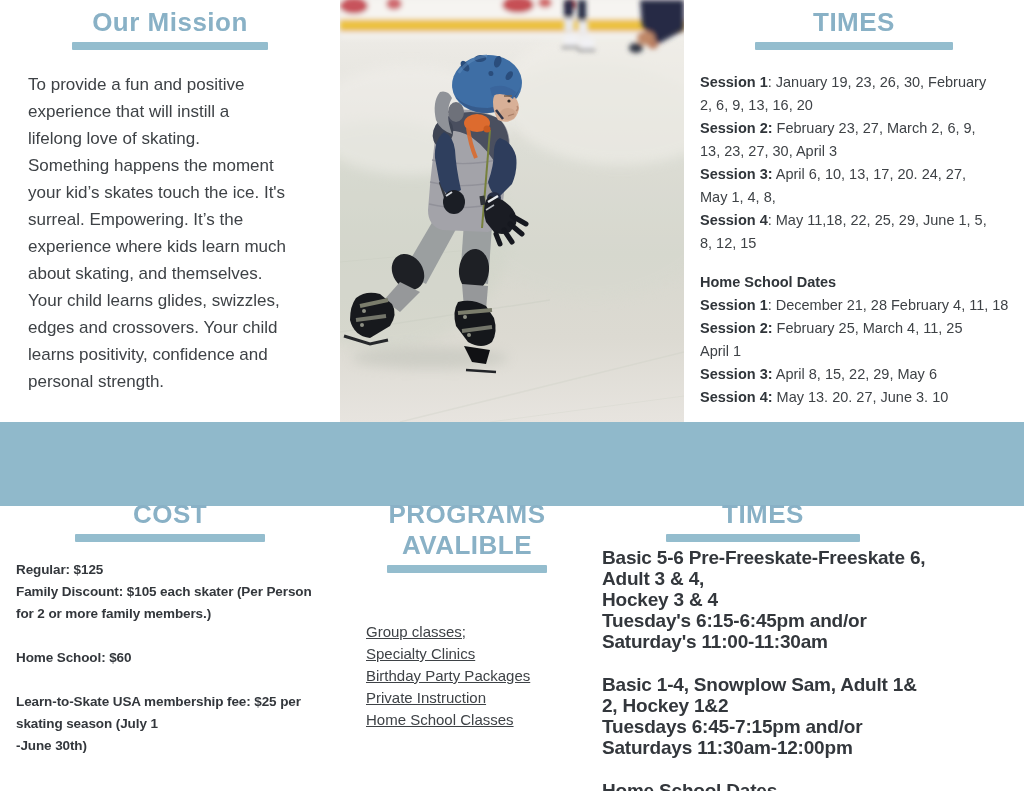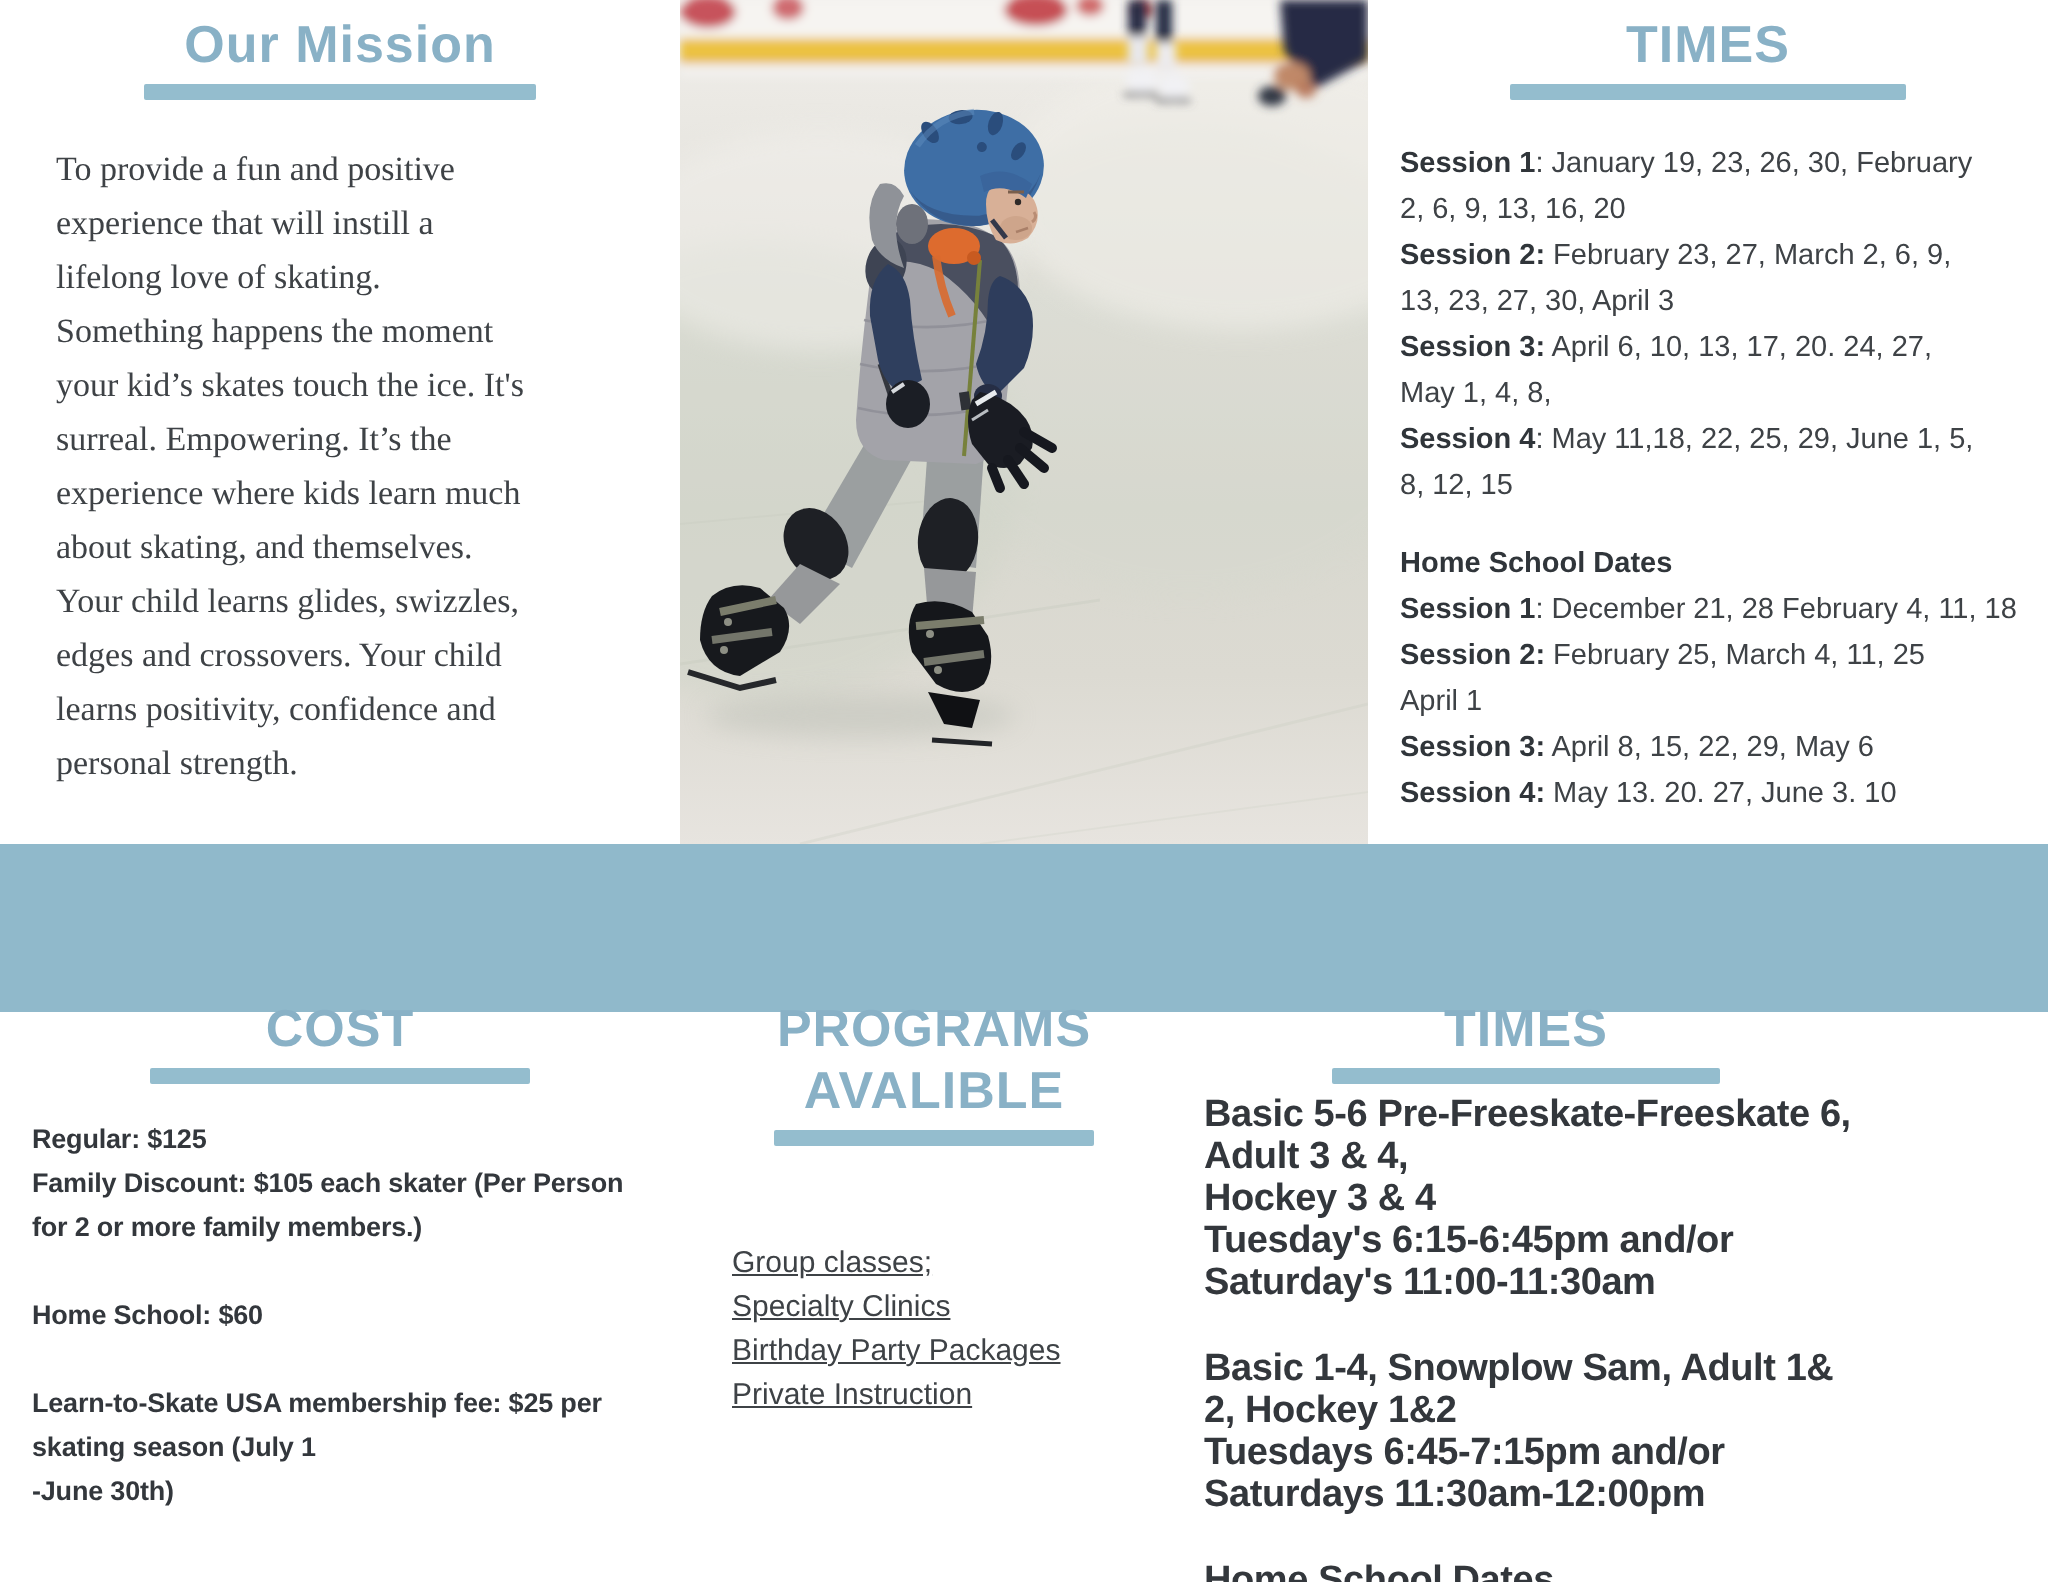--- a/index.html
+++ b/index.html
@@ -30,21 +30,21 @@
   .mission-col .title-bar{width:196px;}
   .dates-col  .title-bar{width:198px;}
   .cost-col   .title-bar{width:190px;}
   .programs-col .title-bar{width:160px;}
   .times-col  .title-bar{width:194px;}
 
   
   .mission-body{
     margin:21px 0 0 28px;width:300px;
     font-size:17px;line-height:27px;font-weight:400;
-    white-space:pre-line;color:#3e4246;font-family:Liberation Serif, serif;
+    white-space:pre-line;color:#3e4246;
   }
 
   
   .dates-body{margin:21px 0 0 16px;width:322px;font-size:14.5px;line-height:23px;}
   .session-line{white-space:pre-line;}
   .session-line b{color:#30353a;font-weight:700;}
   .home-school-title{margin-top:16px;font-weight:700;color:#30353a;}
 
   
   .mid-band{position:absolute;top:422px;left:0;width:1024px;height:84px;background:#90b9cb;}
@@ -295,20 +295,21 @@
     <div class="programs-col">
       <div class="section-head">
         <h2 class="section-title">PROGRAMS AVALIBLE</h2>
         <div class="title-bar"></div>
       </div>
       <div class="programs-body">
           <div>Group classes;</div>
           <div>Specialty Clinics</div>
           <div>Birthday Party Packages</div>
           <div>Private Instruction</div>
+          <div>Home School Classes</div>
         </div>
     </div>
 
     <div class="times-col">
       <div class="section-head">
         <h2 class="section-title">TIMES</h2>
         <div class="title-bar"></div>
       </div>
       <div class="times-body">
           <p>Basic 5-6 Pre-Freeskate-Freeskate 6, Adult 3 &amp; 4,

